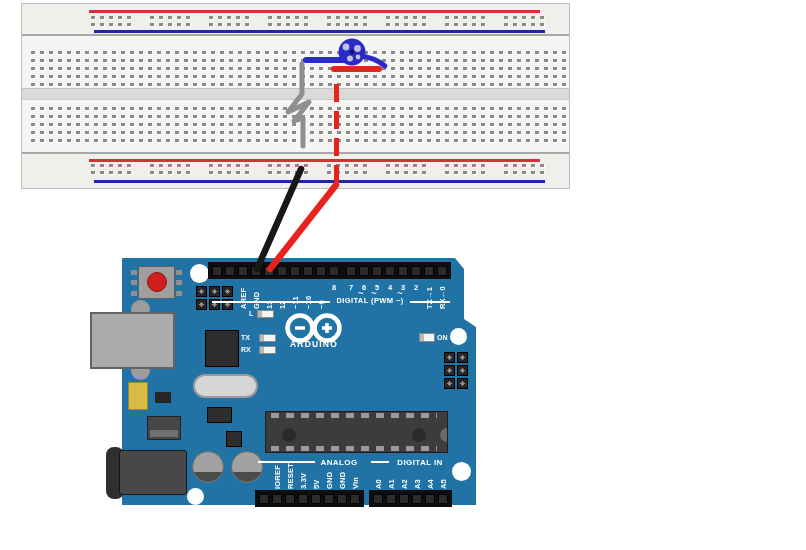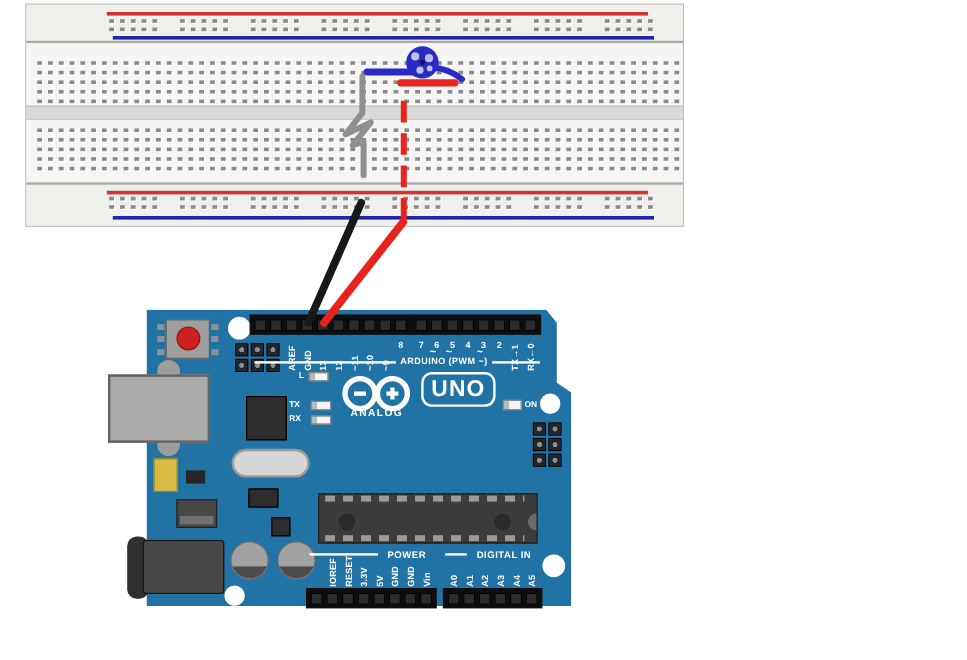--- a/index.html
+++ b/index.html
@@ -960,44 +960,43 @@
       <div class="vlab" style="left:374px;top:489px;">A0</div>
       <div class="vlab" style="left:387px;top:489px;">A1</div>
       <div class="vlab" style="left:400px;top:489px;">A2</div>
       <div class="vlab" style="left:413px;top:489px;">A3</div>
       <div class="vlab" style="left:426px;top:489px;">A4</div>
       <div class="vlab" style="left:439px;top:489px;">A5</div>
     </div>
 
   <div class="wline" style="left:212px;top:301px;width:118px;"></div>
   <div class="wline" style="left:410px;top:301px;width:40px;"></div>
-  <div class="caption" id="digital-caption" style="left:331px;top:296px;width:78px;font-size:7.5px;letter-spacing:.4px;">ARDUINO (PWM ~)</div>
+  <div class="caption" id="digital-caption" style="left:331px;top:296px;width:78px;font-size:7.5px;letter-spacing:.4px;">DIGITAL (PWM ~)</div>
   <div class="wline" style="left:258px;top:461px;width:57px;"></div>
-  <div class="caption" id="power-caption" style="left:318px;top:458px;width:42px;font-size:8px;letter-spacing:.4px;">POWER</div>
+  <div class="caption" id="power-caption" style="left:318px;top:458px;width:42px;font-size:8px;letter-spacing:.4px;">ANALOG</div>
   <div class="wline" style="left:371px;top:461px;width:18px;"></div>
   <div class="caption" id="analog-caption" style="left:390px;top:458px;width:60px;font-size:8px;letter-spacing:.4px;">DIGITAL IN</div>
 
   <div class="ledlab" style="left:249px;top:310px;">L</div>
   <div class="led" style="left:257px;top:310px;width:17px;height:8px;"></div>
   <div class="ledlab" style="left:241px;top:334px;">TX</div>
   <div class="led" style="left:259px;top:334px;width:17px;height:8px;"></div>
   <div class="ledlab" style="left:241px;top:346px;">RX</div>
   <div class="led" style="left:259px;top:346px;width:17px;height:8px;"></div>
   <div class="led" style="left:419px;top:333px;width:16px;height:9px;"></div>
   <div class="ledlab" style="left:437px;top:334px;">ON</div>
 
   <svg class="abs" style="left:276px;top:308px;z-index:13;" width="74" height="42" viewBox="0 0 74 42">
     <circle cx="24" cy="20" r="12.5" fill="none" stroke="#fff" stroke-width="4.5"></circle>
     <circle cx="51" cy="20" r="12.5" fill="none" stroke="#fff" stroke-width="4.5"></circle>
     <line x1="19" y1="20" x2="29" y2="20" stroke="#fff" stroke-width="3.5"></line>
     <line x1="46" y1="20" x2="56" y2="20" stroke="#fff" stroke-width="3.5"></line>
     <line x1="51" y1="15" x2="51" y2="25" stroke="#fff" stroke-width="3.5"></line>
   </svg>
-  <div id="brand">ANALOG</div>
-  <div id="uno-badge">UNO</div>
+  <div id="brand">ARDUINO</div>
 
   <svg id="overlay" width="806" height="550" viewBox="0 0 806 550">
     <polyline points="302,64 302,94 288,112 309,102 294,121 303,118 303,146" fill="none" stroke="#8f8f8f" stroke-width="5" stroke-linejoin="round" stroke-linecap="round"></polyline>
     <line x1="306" y1="60" x2="347" y2="60" stroke="#2a2ac8" stroke-width="6" stroke-linecap="round"></line>
     <path d="M360,56 C371,57 379,61 385,66" fill="none" stroke="#2a2ac8" stroke-width="5" stroke-linecap="round"></path>
     <g>
       <circle cx="352" cy="52" r="13.5" fill="#2a2ac8"></circle>
       <circle cx="346" cy="47" r="3.4" fill="#bfbfdf"></circle>
       <circle cx="357.5" cy="48.5" r="3.4" fill="#bfbfdf"></circle>
       <circle cx="350" cy="58.5" r="3" fill="#bfbfdf"></circle>

